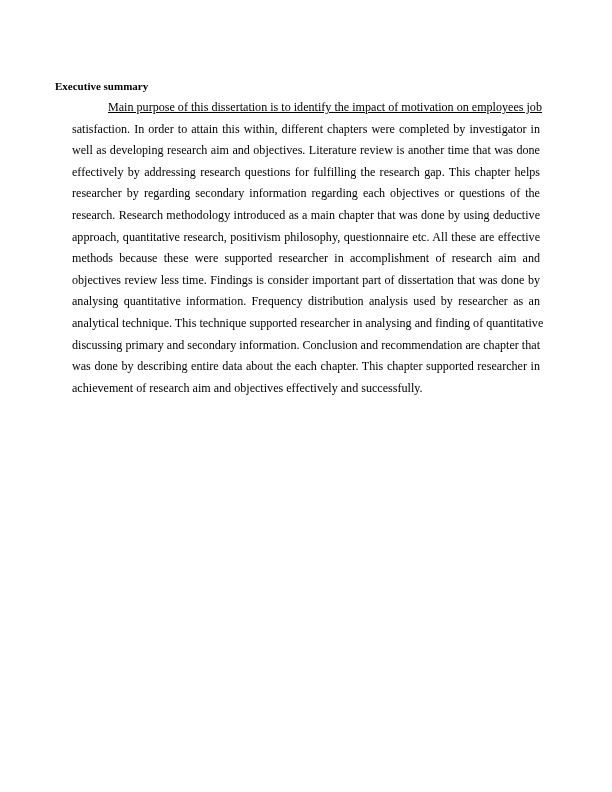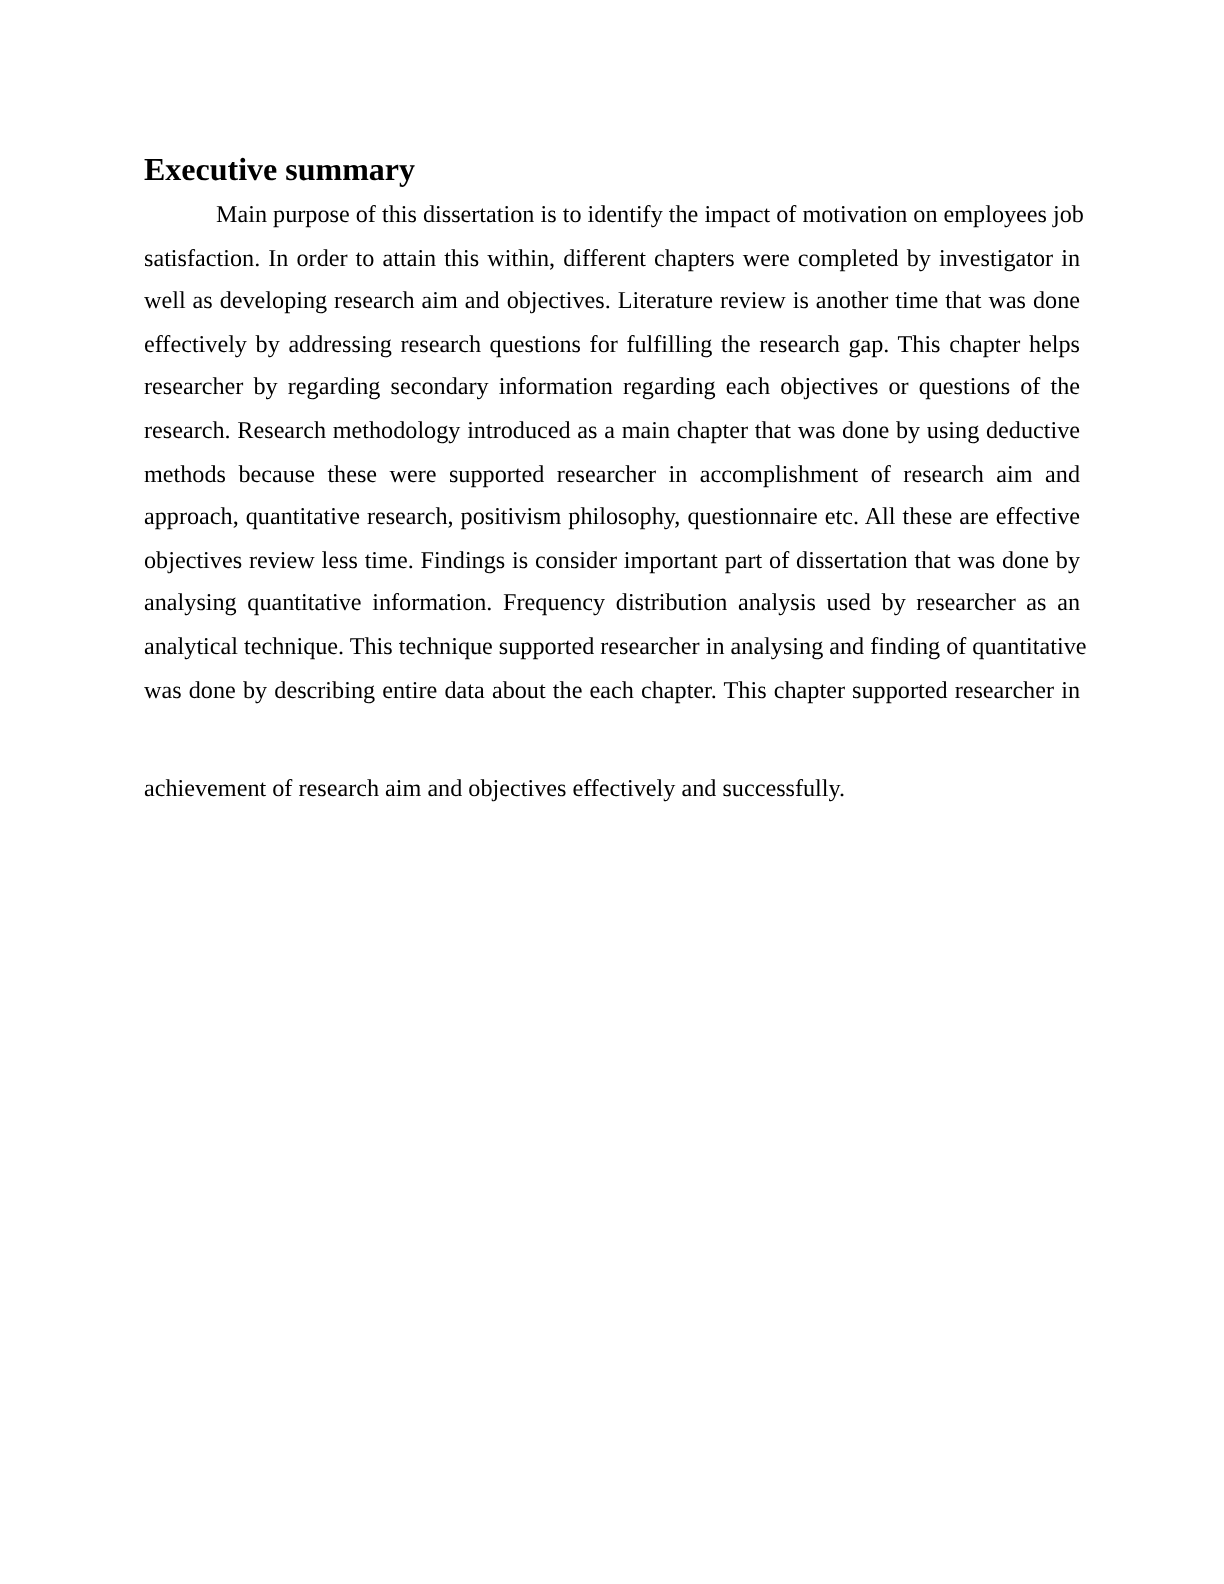--- a/index.html
+++ b/index.html
@@ -17,23 +17,23 @@
     }
     .page {
       position: absolute;
       left: 0; top: 0;
       width: 612px;
       height: 792px;
       background: #ffffff;
     }
     .heading {
       position: absolute;
-      left: 72px;
+      left: 55px;
       top: 76px;
-      font-size: 16px;
+      font-size: 11px;
       font-weight: bold;
       line-height: 20px;
       margin: 0;
       white-space: nowrap;
     }
     .body-text {
       position: absolute;
       left: 72px;
       top: 97px;
       width: 468px;
@@ -44,40 +44,41 @@
       display: block;
       height: 21.6px;
       line-height: 21.6px;
       text-align: justify;
       text-align-last: justify;
       white-space: nowrap;
       overflow: visible;
     }
     .line.first {
       padding-left: 36px;
+      text-decoration: underline;
     }
     .line.last {
       text-align-last: left;
-      margin-top: 28px;
     }
   </style>
 </head>
 <body>
 
 <div class="page">
   <h1 class="heading">Executive summary</h1>
 
   <div class="body-text">
     <span class="line first">Main purpose of this dissertation is to identify the impact of motivation on employees job</span>
     <span class="line">satisfaction. In order to attain this within, different chapters were completed by investigator in</span>
     <span class="line">well as developing research aim and objectives. Literature review is another time that was done</span>
     <span class="line">effectively by addressing research questions for fulfilling the research gap. This chapter helps</span>
     <span class="line">researcher by regarding secondary information regarding each objectives or questions of the</span>
     <span class="line">research. Research methodology introduced as a main chapter that was done by using deductive</span>
+    <span class="line">approach, quantitative research, positivism philosophy, questionnaire etc. All these are effective</span>
     <span class="line">methods because these were supported researcher in accomplishment of research aim and</span>
-    <span class="line">approach, quantitative research, positivism philosophy, questionnaire etc. All these are effective</span>
     <span class="line">objectives review less time. Findings is consider important part of dissertation that was done by</span>
     <span class="line">analysing quantitative information. Frequency distribution analysis used by researcher as an</span>
     <span class="line">analytical technique. This technique supported researcher in analysing and finding of quantitative</span>
+    <span class="line">discussing primary and secondary information. Conclusion and recommendation are chapter that</span>
     <span class="line">was done by describing entire data about the each chapter. This chapter supported researcher in</span>
     <span class="line last">achievement of research aim and objectives effectively and successfully.</span>
   </div>
 </div>
 
 </body></html>

